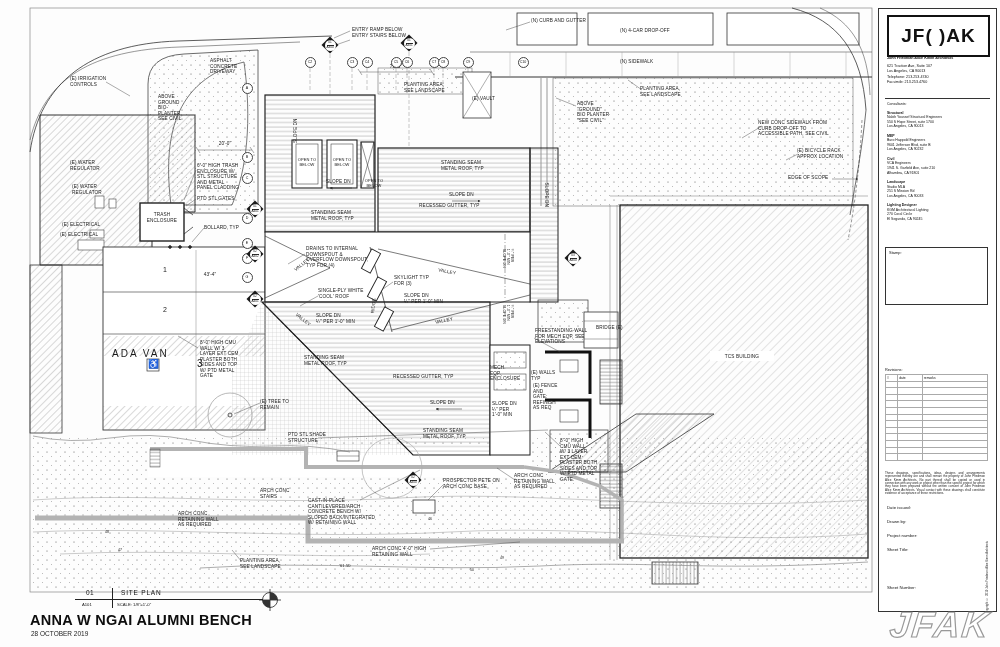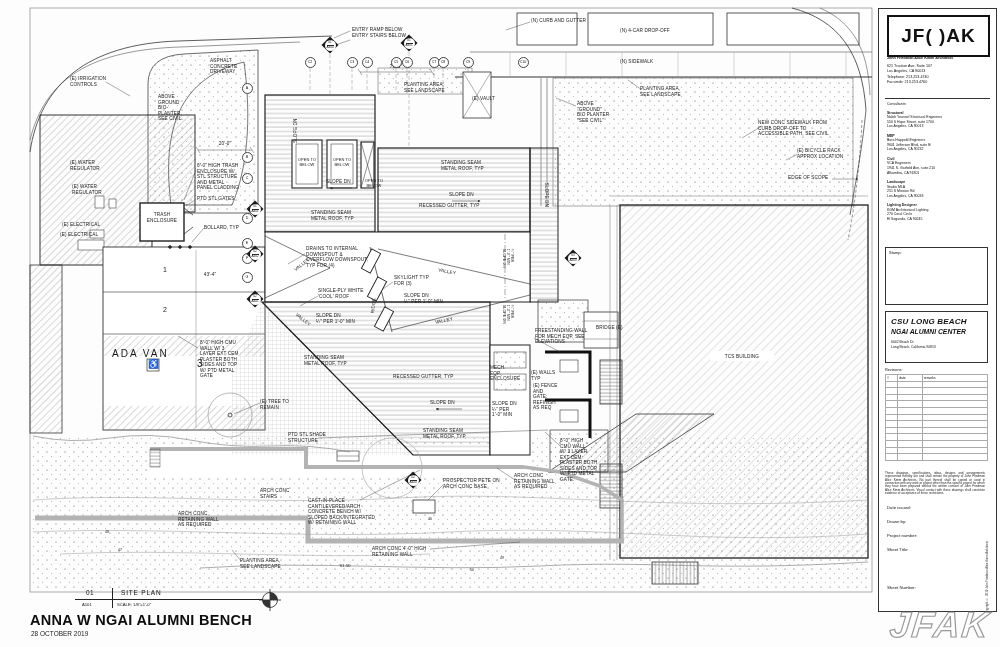--- a/index.html
+++ b/index.html
@@ -561,26 +561,20 @@
       <div>Los Angeles, CA 90033</div>
     </div>
     <div class="grp">
       <div class="role">Lighting Designer</div>
       <div>KGM Architectural Lighting</div>
       <div>270 Coral Circle</div>
       <div>El Segundo, CA 90245</div>
     </div>
   </div>
   <div class="tb-stamp"><span>Stamp:</span></div>
-  <div class="tb-proj">
-    <div class="p1">CSU LONG BEACH</div>
-    <div class="p2">NGAI ALUMNI CENTER</div>
-    <div class="pa first">6042 Beach Dr.</div>
-    <div class="pa">Long Beach, California 90813</div>
-  </div>
   <div class="tb-rev">
     <div>Revisions:</div>
     <table>
       <thead>
         <tr>
           <th style="width:12%">#</th>
           <th style="width:24%">date</th>
           <th>remarks</th>
         </tr>
       </thead>

